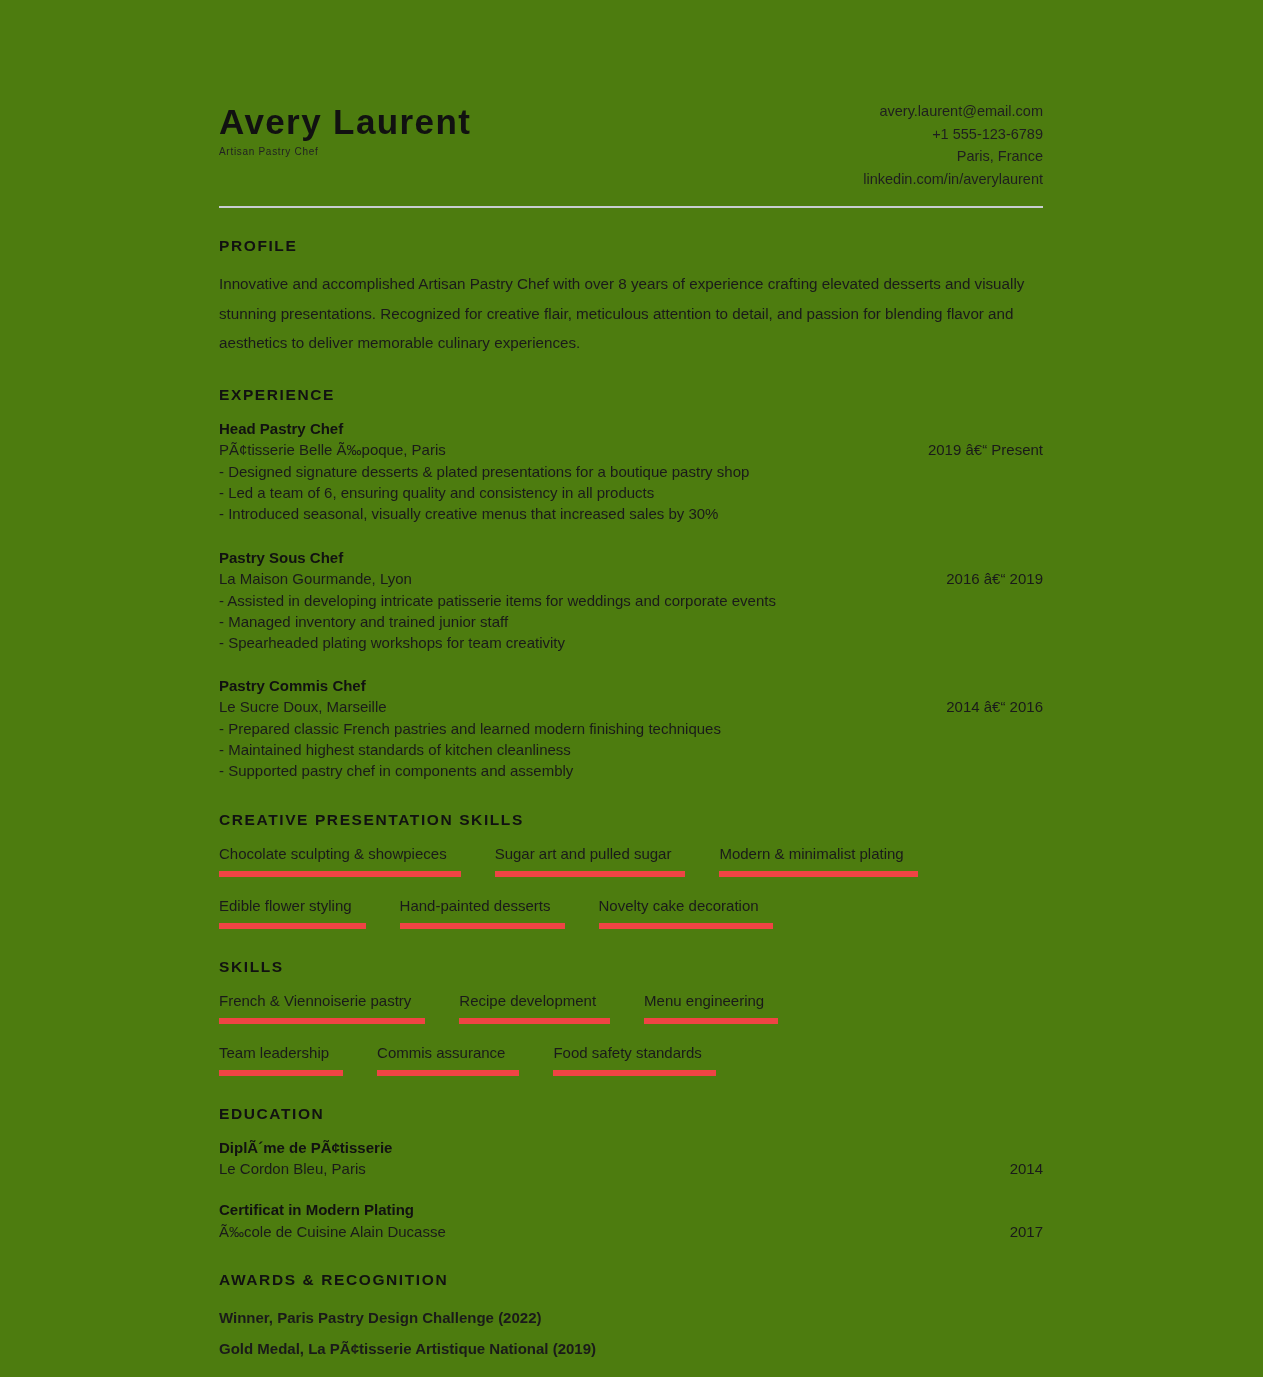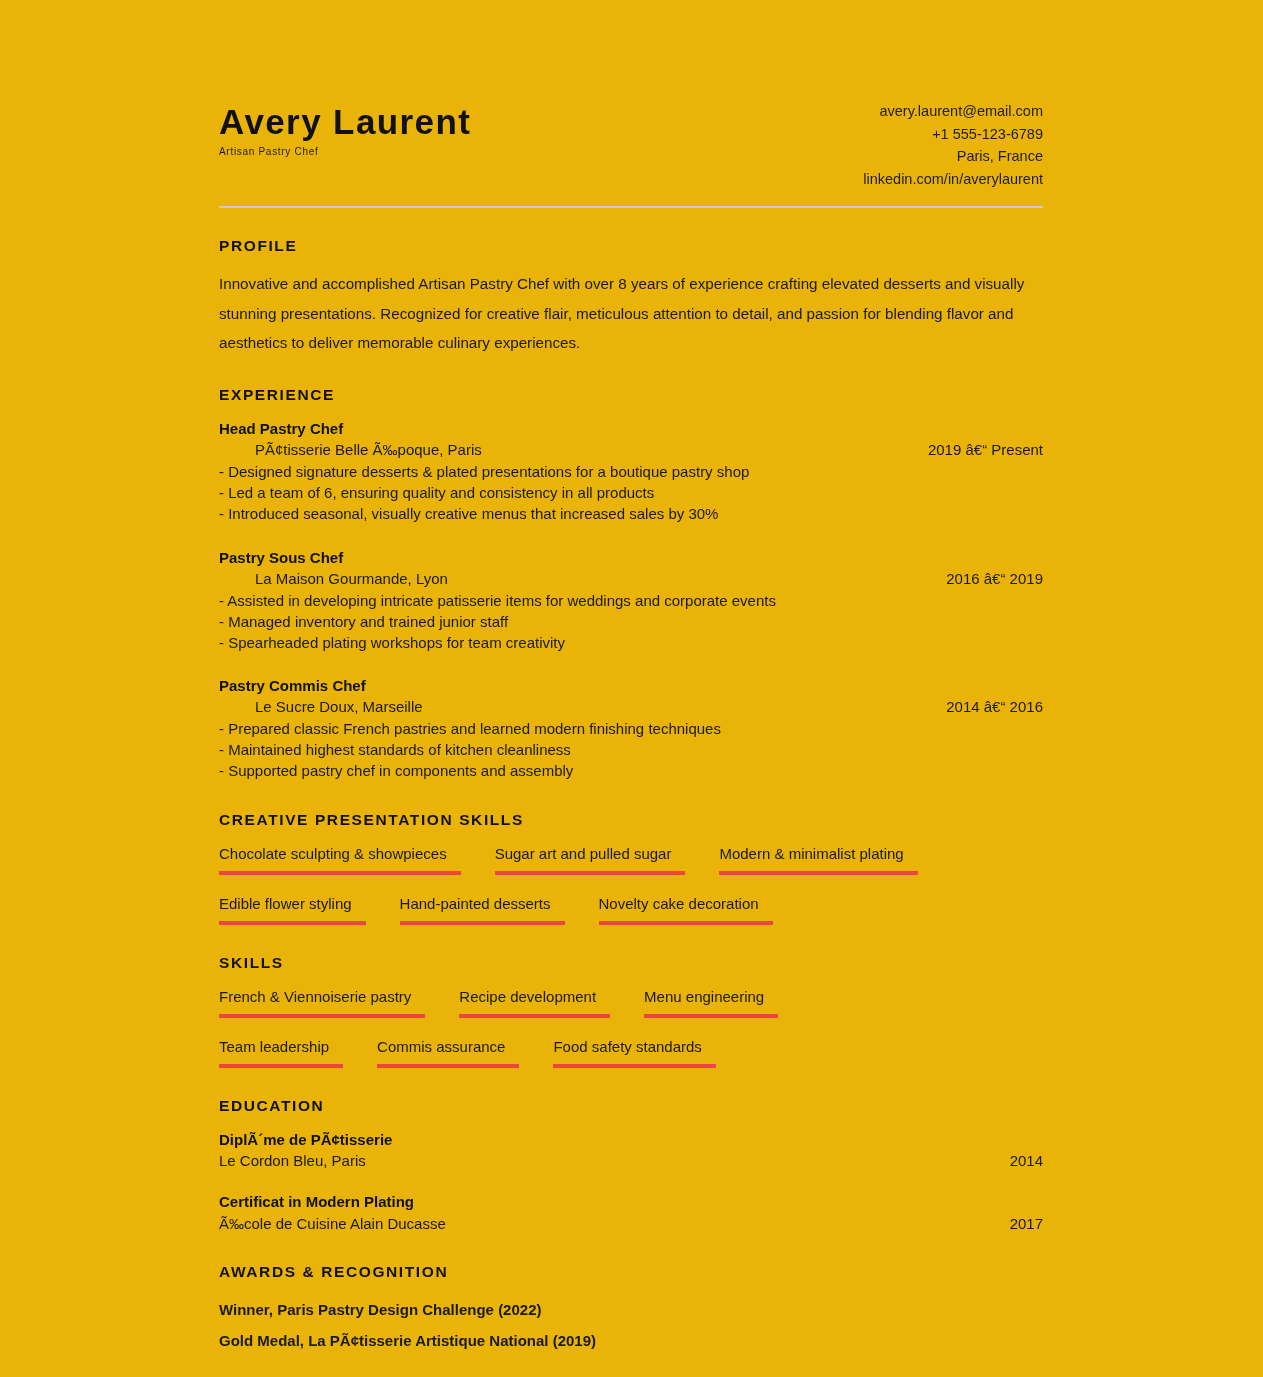--- a/index.html
+++ b/index.html
@@ -11,21 +11,21 @@
     width: 1263px;
     height: 1377px;
     font-family: "Liberation Sans", sans-serif;
     color: #1a1a1a;
     -webkit-font-smoothing: antialiased;
   }
   .page {
     position: relative;
     width: 1263px;
     height: 1377px;
-    background: #eab308;
+    background: #4d7c0f;
     box-sizing: border-box;
   }
   .content {
     position: absolute;
     left: 219px;
     top: 96px;
     width: 824px;
   }
 
   
@@ -93,21 +93,20 @@
     font-size: 15px;
     font-weight: bold;
     color: #111111;
     line-height: 1.42;
   }
   .exp-row {
     display: flex;
     justify-content: space-between;
     align-items: flex-start;
     line-height: 1.42;
-    margin-left: 36px;
   }
   .exp-org {
     font-size: 15px;
     color: #1a1a1a;
   }
   .exp-date {
     font-size: 15px;
     color: #1a1a1a;
     white-space: nowrap;
     padding-left: 24px;
@@ -124,21 +123,21 @@
   .tag-rows { margin-top: 16px; }
   .tag-row {
     display: flex;
     flex-wrap: wrap;
     margin-bottom: 20px;
   }
   .tag-row:last-child { margin-bottom: 0; }
   .tag {
     font-size: 15px;
     color: #1a1a1a;
-    border-bottom: 4px solid #ef4444;
+    border-bottom: 6px solid #ef4444;
     padding: 0 14px 9px 0;
     margin-right: 34px;
     white-space: nowrap;
   }
   .tag:last-child { margin-right: 0; }
 
   
   .edu-list { margin-top: 14px; }
   .edu-item { margin-bottom: 20px; }
   .edu-item:last-child { margin-bottom: 0; }

